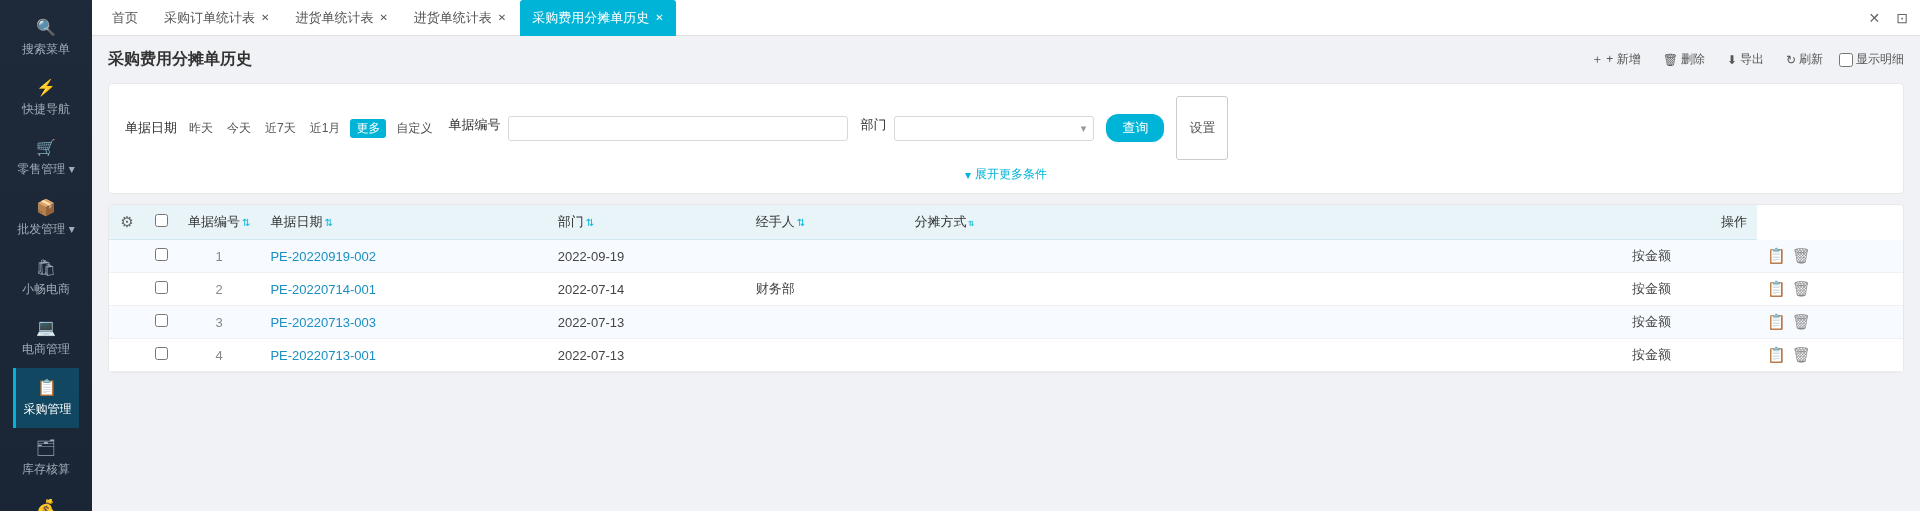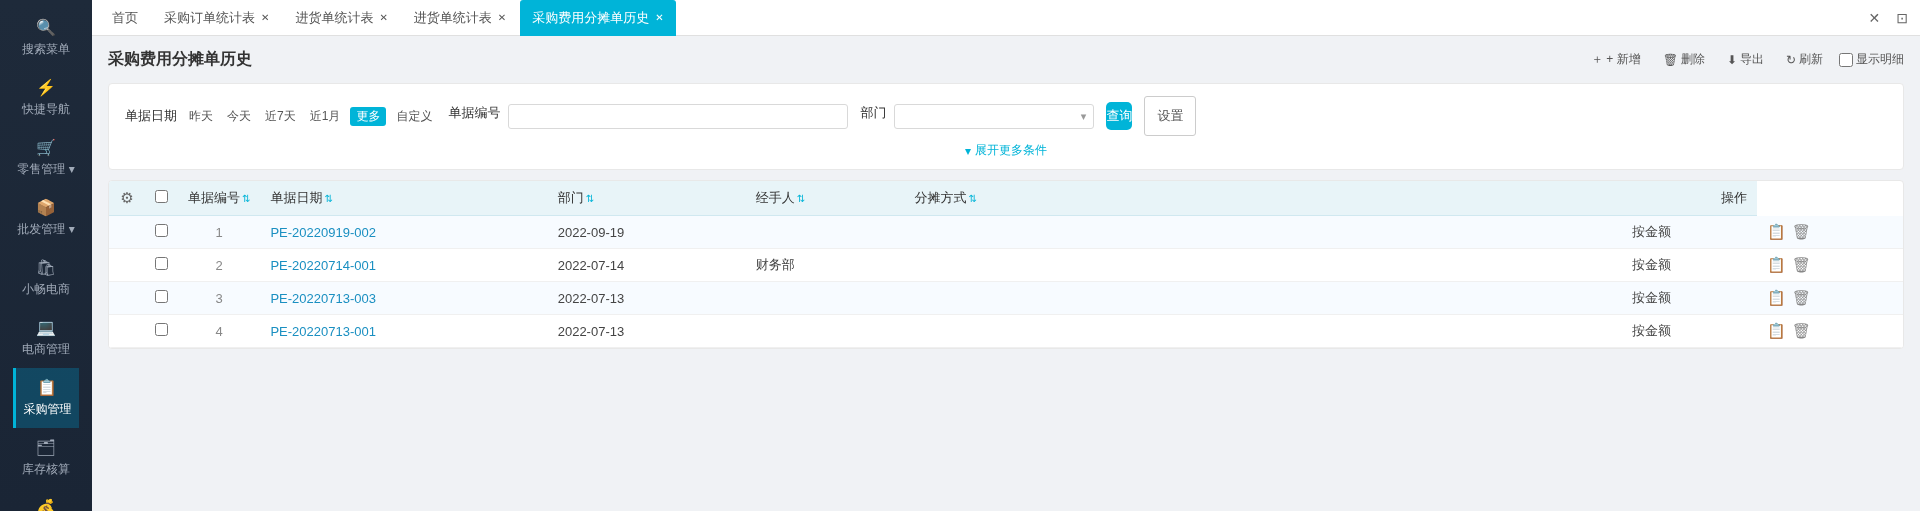--- a/index.html
+++ b/index.html
@@ -114,31 +114,31 @@
       color: #555;
       cursor: pointer;
       background: none;
       border: none;
       padding: 3px 6px;
     }
     .btn-query {
       background: #00b4d8;
       color: #fff;
       border: none;
-      border-radius: 5px;
-      padding: 5px 0;
+      border-radius: 12px;
+      padding: 5px 16px;
       font-size: 13px;
       cursor: pointer;
     }
     .btn-setting {
       background: #fff;
       color: #555;
       border: 1px solid #ccc;
       border-radius: 3px;
-      padding: 10px 12px;
+      padding: 22px 12px;
       font-size: 13px;
       cursor: pointer;
     }
     .show-col-label {
       font-size: 12px;
       color: #555;
       display: flex;
       align-items: center;
       gap: 3px;
       justify-content: flex-end;
@@ -460,21 +460,21 @@
     <div class="table-wrap">
       <table>
         <thead>
           <tr>
             <th class="col-settings"><span class="gear-th">⚙</span></th>
             <th class="col-checkbox"><input type="checkbox" style=""></th>
             <th><span>单据编号</span><span class="sort-icon">⇅</span></th>
             <th><span>单据日期</span><span class="sort-icon">⇅</span></th>
             <th><span>部门</span><span class="sort-icon">⇅</span></th>
             <th><span>经手人</span><span class="sort-icon">⇅</span></th>
-            <th style="width:40%;"><span>分摊方式</span><span class="sort-icon">⇅</span></th>
+            <th style="width:40%;font-family:Liberation Mono, monospace;"><span>分摊方式</span><span class="sort-icon">⇅</span></th>
             <th style="text-align:right;"><span>操作</span></th>
           </tr>
         </thead>
         <tbody id="table-body">
             <tr>
     <td class="row-num col-settings"></td>
     <td class="col-checkbox"><input type="checkbox" style=""></td>
     <td class="row-num">1</td>
     <td><a class="td-link">PE-20220919-002</a></td>
     <td>2022-09-19</td>

